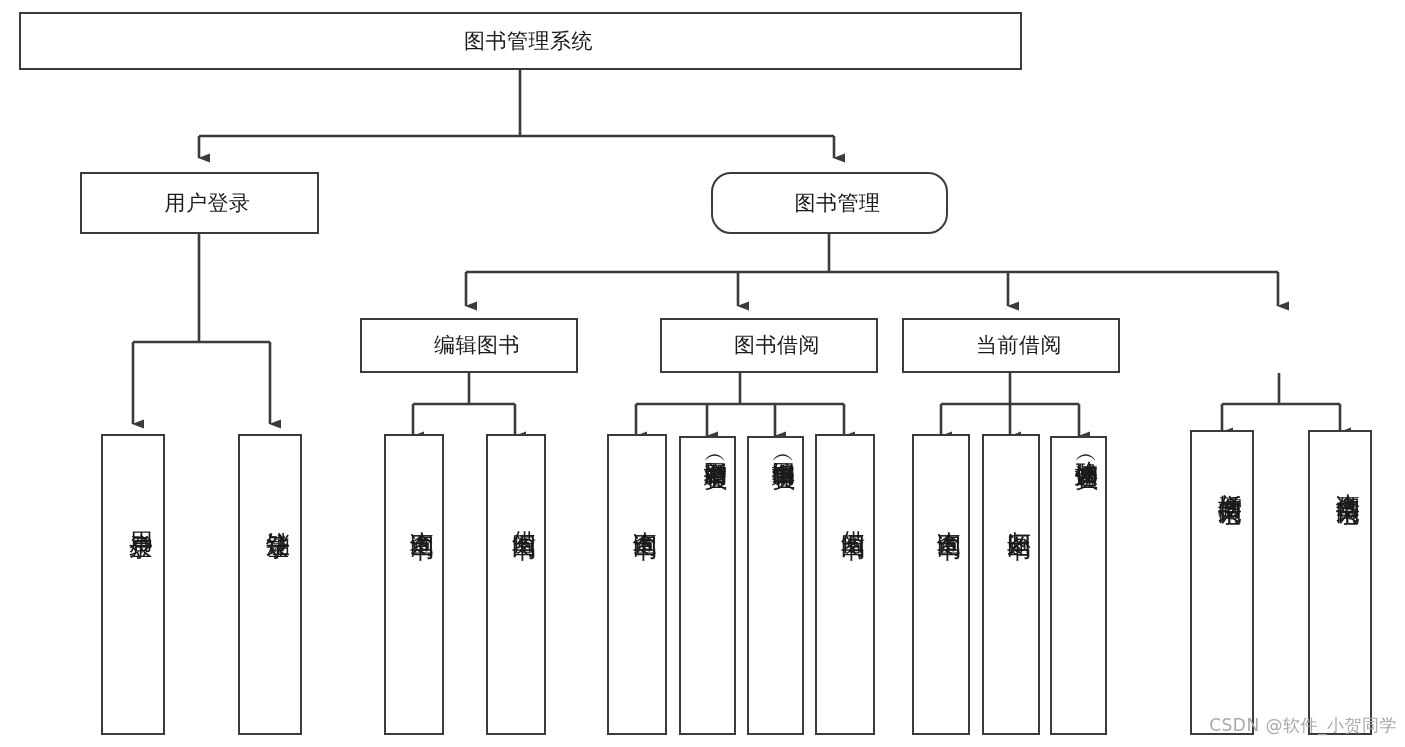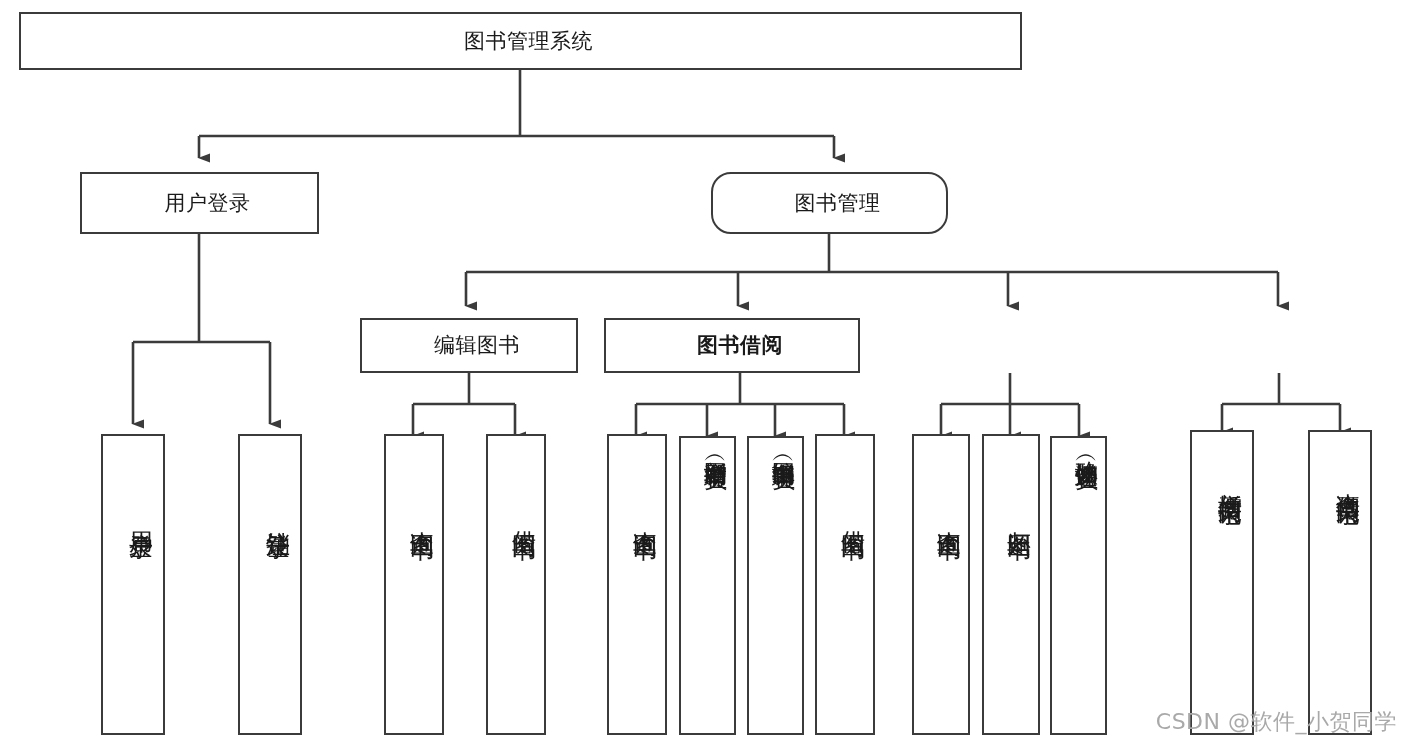--- a/index.html
+++ b/index.html
@@ -63,21 +63,21 @@
     white-space: nowrap;
   }
   .node.vert.tall .lbl {
     font-size: 23px;
     letter-spacing: 1px;
   }
   #watermark {
     position: absolute;
     right: 8px;
     bottom: 10px;
-    font-size: 22px;
+    font-size: 17px;
     color: #a9a9a9;
     letter-spacing: 0.5px;
     white-space: nowrap;
     user-select: none;
   }
 </style>
 </head>
 <body>
 
 <div id="canvas">
@@ -139,22 +139,25 @@
   <div class="node horiz" style="left:80px; top:172px; width:239px; height:62px;">
     <span class="lbl">用户登录</span>
   </div>
   <div class="node horiz" style="left:711px; top:172px; width:237px; height:62px;border-radius:20px;">
     <span class="lbl">图书管理</span>
   </div>
 
   <div class="node horiz" style="left:360px; top:318px; width:218px; height:55px;">
     <span class="lbl">编辑图书</span>
   </div>
-  <div class="node horiz" style="left:604px; top:318px; width:256px; height:55px;font-weight:bold;">
+  <div class="node horiz" style="left:660px; top:318px; width:218px; height:55px;">
     <span class="lbl">图书借阅</span>
+  </div>
+  <div class="node horiz" style="left:902px; top:318px; width:218px; height:55px;">
+    <span class="lbl">当前借阅</span>
   </div>
 
   <div class="node vert" style="left:101px; top:434px; width:64px; height:301px; padding-top:76px;">
     <span class="lbl">用户登录</span>
   </div>
   <div class="node vert" style="left:238px; top:434px; width:64px; height:301px; padding-top:76px;">
     <span class="lbl">注销登录</span>
   </div>
 
   <div class="node vert" style="left:384px; top:434px; width:60px; height:301px; padding-top:76px;">

